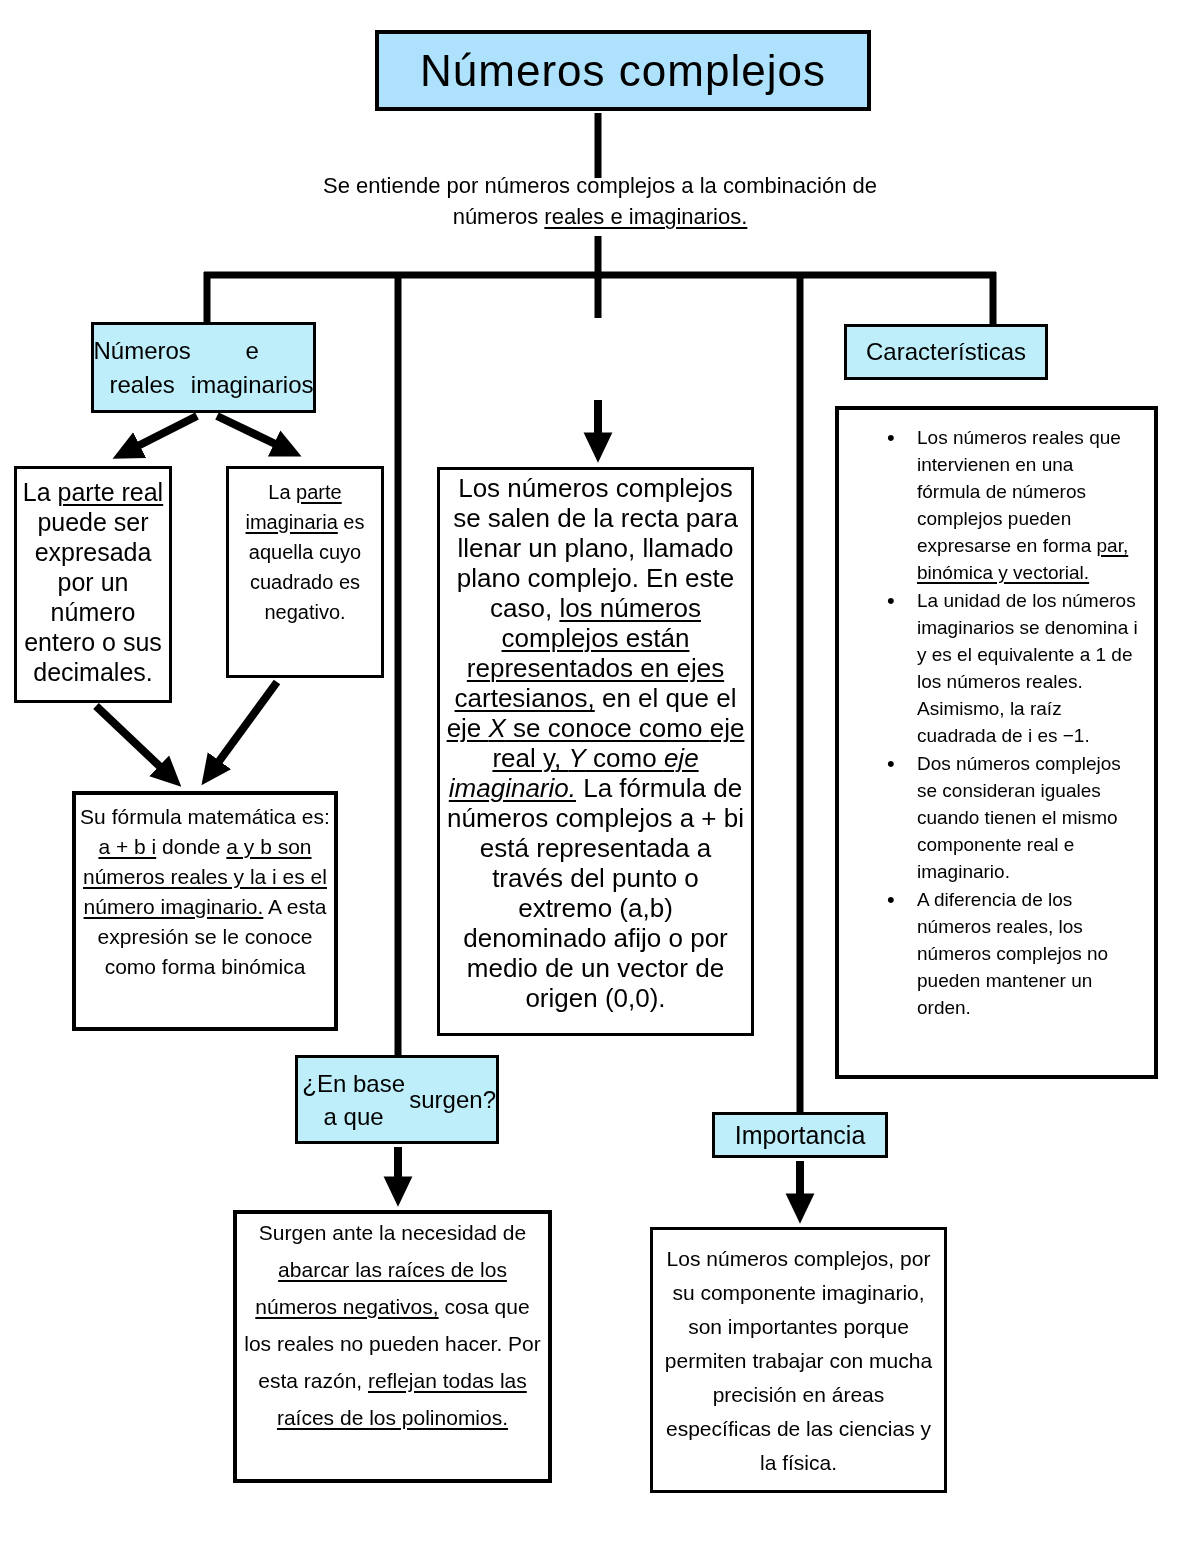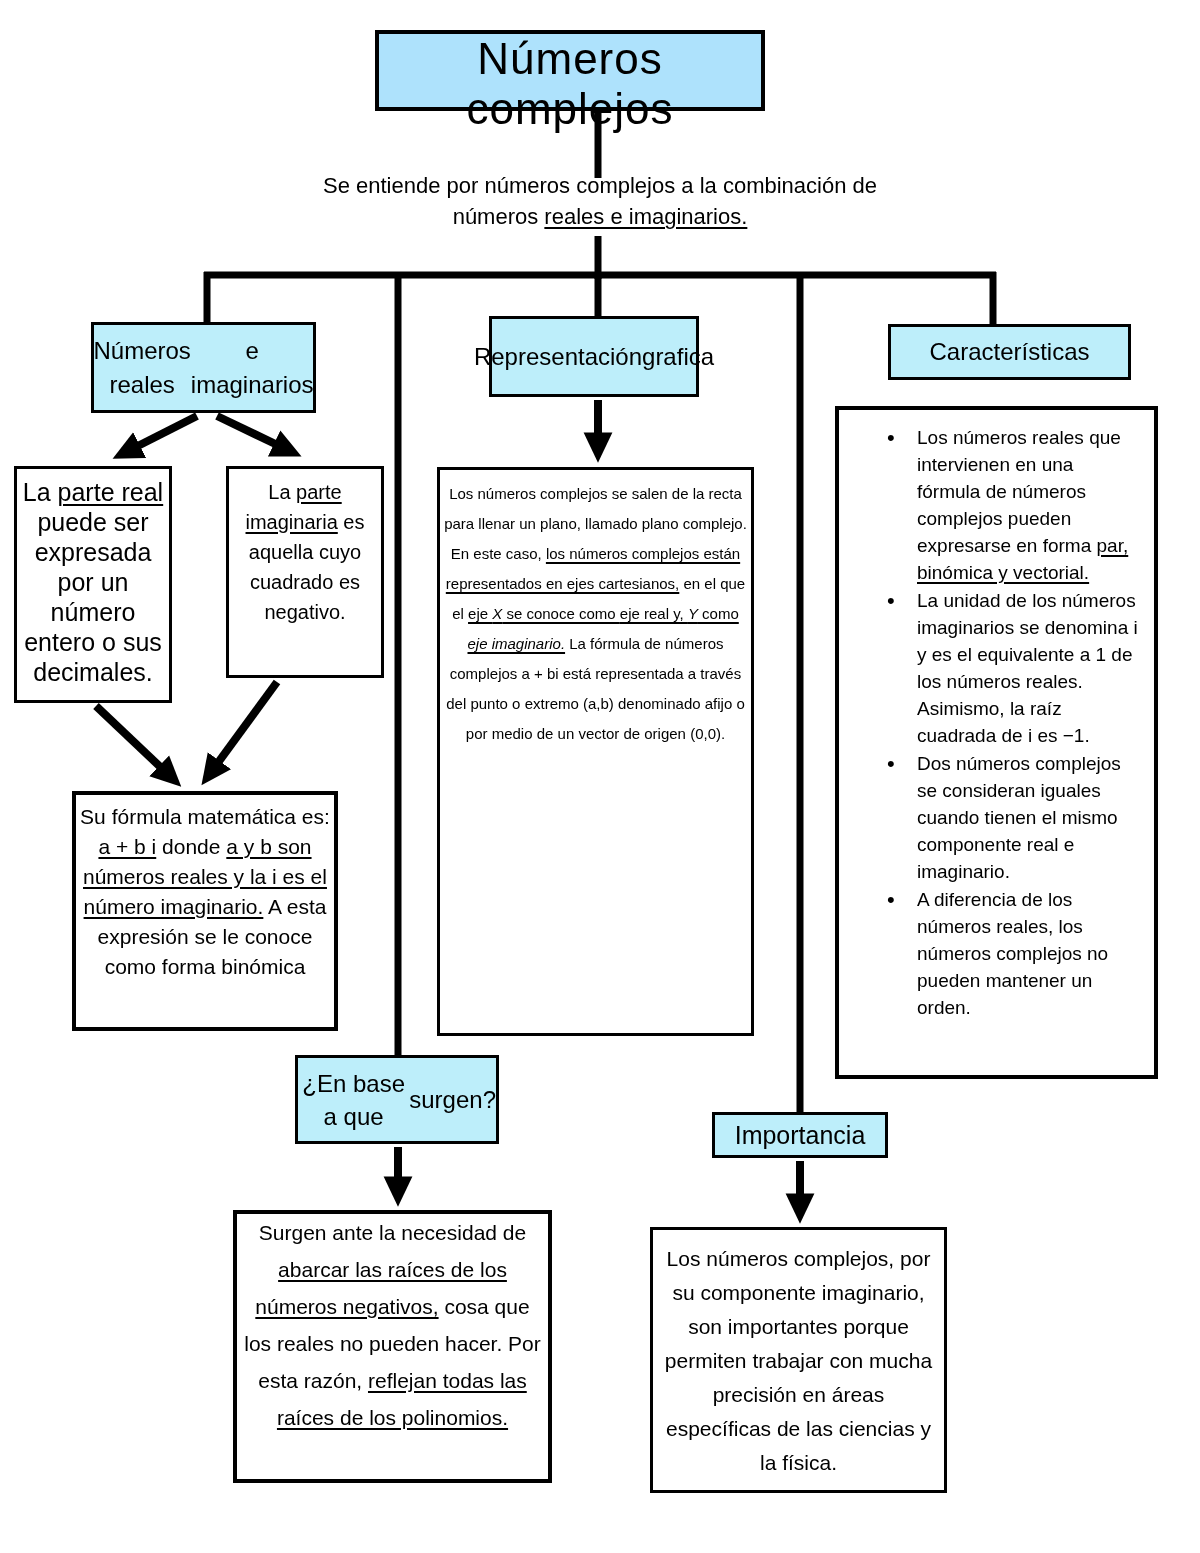--- a/index.html
+++ b/index.html
@@ -7,31 +7,31 @@
     --node-fill:#bdeefa;
     --line:#000000;
     --paper:#ffffff;
   }
   *{margin:0;padding:0;box-sizing:border-box;}
   body{background:#fff;font-family:"Liberation Sans","DejaVu Sans",sans-serif;color:#000;}
   #canvas{position:relative;width:1200px;height:1553px;background:var(--paper);overflow:hidden;}
   #connectors{position:absolute;left:0;top:0;width:1200px;height:1553px;z-index:1;}
   .box{position:absolute;z-index:2;background:#fff;border:3px solid #000;text-align:center;}
   .blue{background:var(--node-fill);display:flex;flex-direction:row;align-items:center;justify-content:center;}
-  .title-box{left:375px;top:30px;width:390px;height:81px;background:var(--title-fill);border-width:4px;
-             font-size:44px;letter-spacing:1px;display:flex;align-items:flex-start;justify-content:center;}
+  .title-box{left:375px;top:30px;width:496px;height:81px;background:var(--title-fill);border-width:4px;
+             font-size:44px;letter-spacing:1px;display:flex;align-items:center;justify-content:center;}
   .subtitle{position:absolute;left:250px;top:170px;width:700px;z-index:2;text-align:center;
             font-size:22px;line-height:31px;background:transparent;}
   .node-reales{left:91px;top:322px;width:225px;height:91px;font-size:24px;line-height:34px;}
   .parte-real{left:14px;top:466px;width:158px;height:237px;font-size:25px;line-height:30px;padding:8px 1px;}
   .parte-imag{left:188px;top:466px;width:158px;height:212px;font-size:20px;line-height:30px;padding:8px 2px;margin-left:38px;}
   .formula{left:72px;top:791px;width:266px;height:240px;border-width:4px;font-size:21px;line-height:30px;padding:7px 4px;}
   .node-repr{left:489px;top:316px;width:210px;height:81px;font-size:24px;line-height:33px;}
-  .repr-content{left:437px;top:467px;width:317px;height:569px;font-size:15px;line-height:30px;padding:9px 4px;}
-  .node-caract{left:888px;top:324px;width:243px;height:56px;font-size:24px;text-align:center;}
+  .repr-content{left:437px;top:467px;width:317px;height:569px;font-size:26px;line-height:30px;padding:3px 4px;}
+  .node-caract{left:844px;top:324px;width:204px;height:56px;font-size:24px;text-align:center;}
   .caract-content{left:835px;top:406px;width:323px;height:673px;border-width:4px;font-size:19px;line-height:27px;
                   text-align:left;padding:14px 16px 10px 44px;}
   .caract-content li{list-style:none;position:relative;padding-left:34px;margin-bottom:1px;}
   .caract-content li::before{content:"\2022";position:absolute;left:4px;font-size:22px;}
   .node-surgen{left:295px;top:1055px;width:204px;height:89px;font-size:24px;line-height:33px;}
   .surgen-content{left:233px;top:1210px;width:319px;height:273px;border-width:4px;font-size:21px;line-height:37px;padding:0 6px;}
   .node-importancia{left:712px;top:1112px;width:176px;height:46px;font-size:25px;}
   .importancia-content{left:650px;top:1227px;width:297px;height:266px;font-size:21px;line-height:34px;padding:12px 6px;}
   .u{text-decoration:underline;text-decoration-thickness:2px;text-underline-offset:3px;}
   .i{font-style:italic;}
@@ -87,24 +87,20 @@
   </div>
 
   <div class="box parte-imag">
     <span>La </span><span class="u">parte imaginaria</span><span> es aquella cuyo cuadrado es negativo.</span>
   </div>
 
   <div class="box formula">
     <span>Su fórmula matemática es: </span><span class="u">a + b i</span><span> donde </span><span class="u">a y b son números reales y la i es el número imaginario.</span><span> A esta expresión se le conoce como forma binómica</span>
   </div>
 
-  <div class="box blue node-repr">
-    <div>Representación</div>
-    <div>grafica</div>
-  </div>
 
   <div class="box repr-content">
     <span>Los números complejos se salen de la recta para llenar un plano, llamado plano complejo. En este caso, </span><span class="u">los números complejos están representados en ejes cartesianos,</span><span> en el que el </span><span class="u">eje </span><span class="u i">X</span><span class="u"> se conoce como </span><span class="u">eje real y, </span><span class="u i">Y</span><span class="u"> como </span><span class="u i">eje imaginario.</span><span> La fórmula de números complejos a + bi está representada a través del punto o extremo (a,b) denominado afijo o por medio de un vector de origen (0,0).</span>
   </div>
 
   <div class="box blue node-caract">
     <div>Características</div>
   </div>
 
   <div class="box caract-content">

